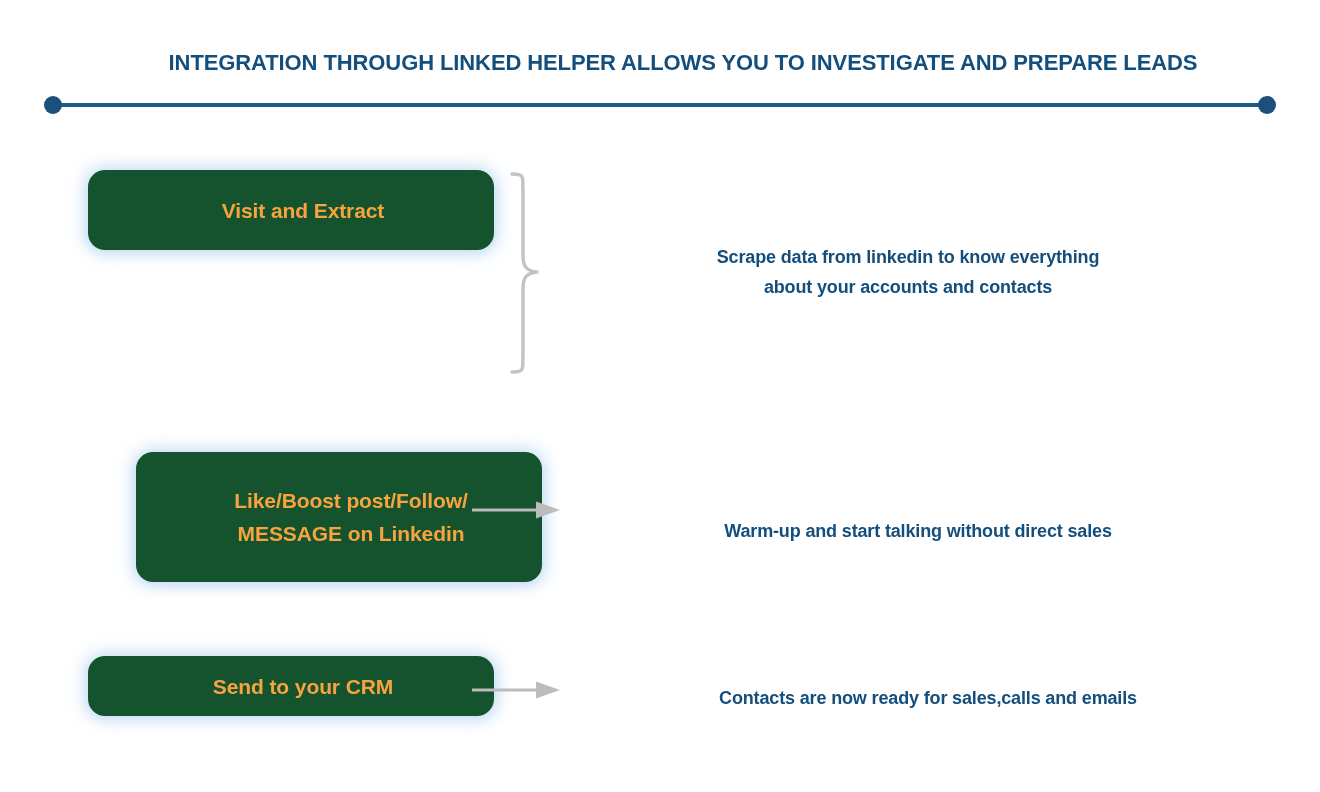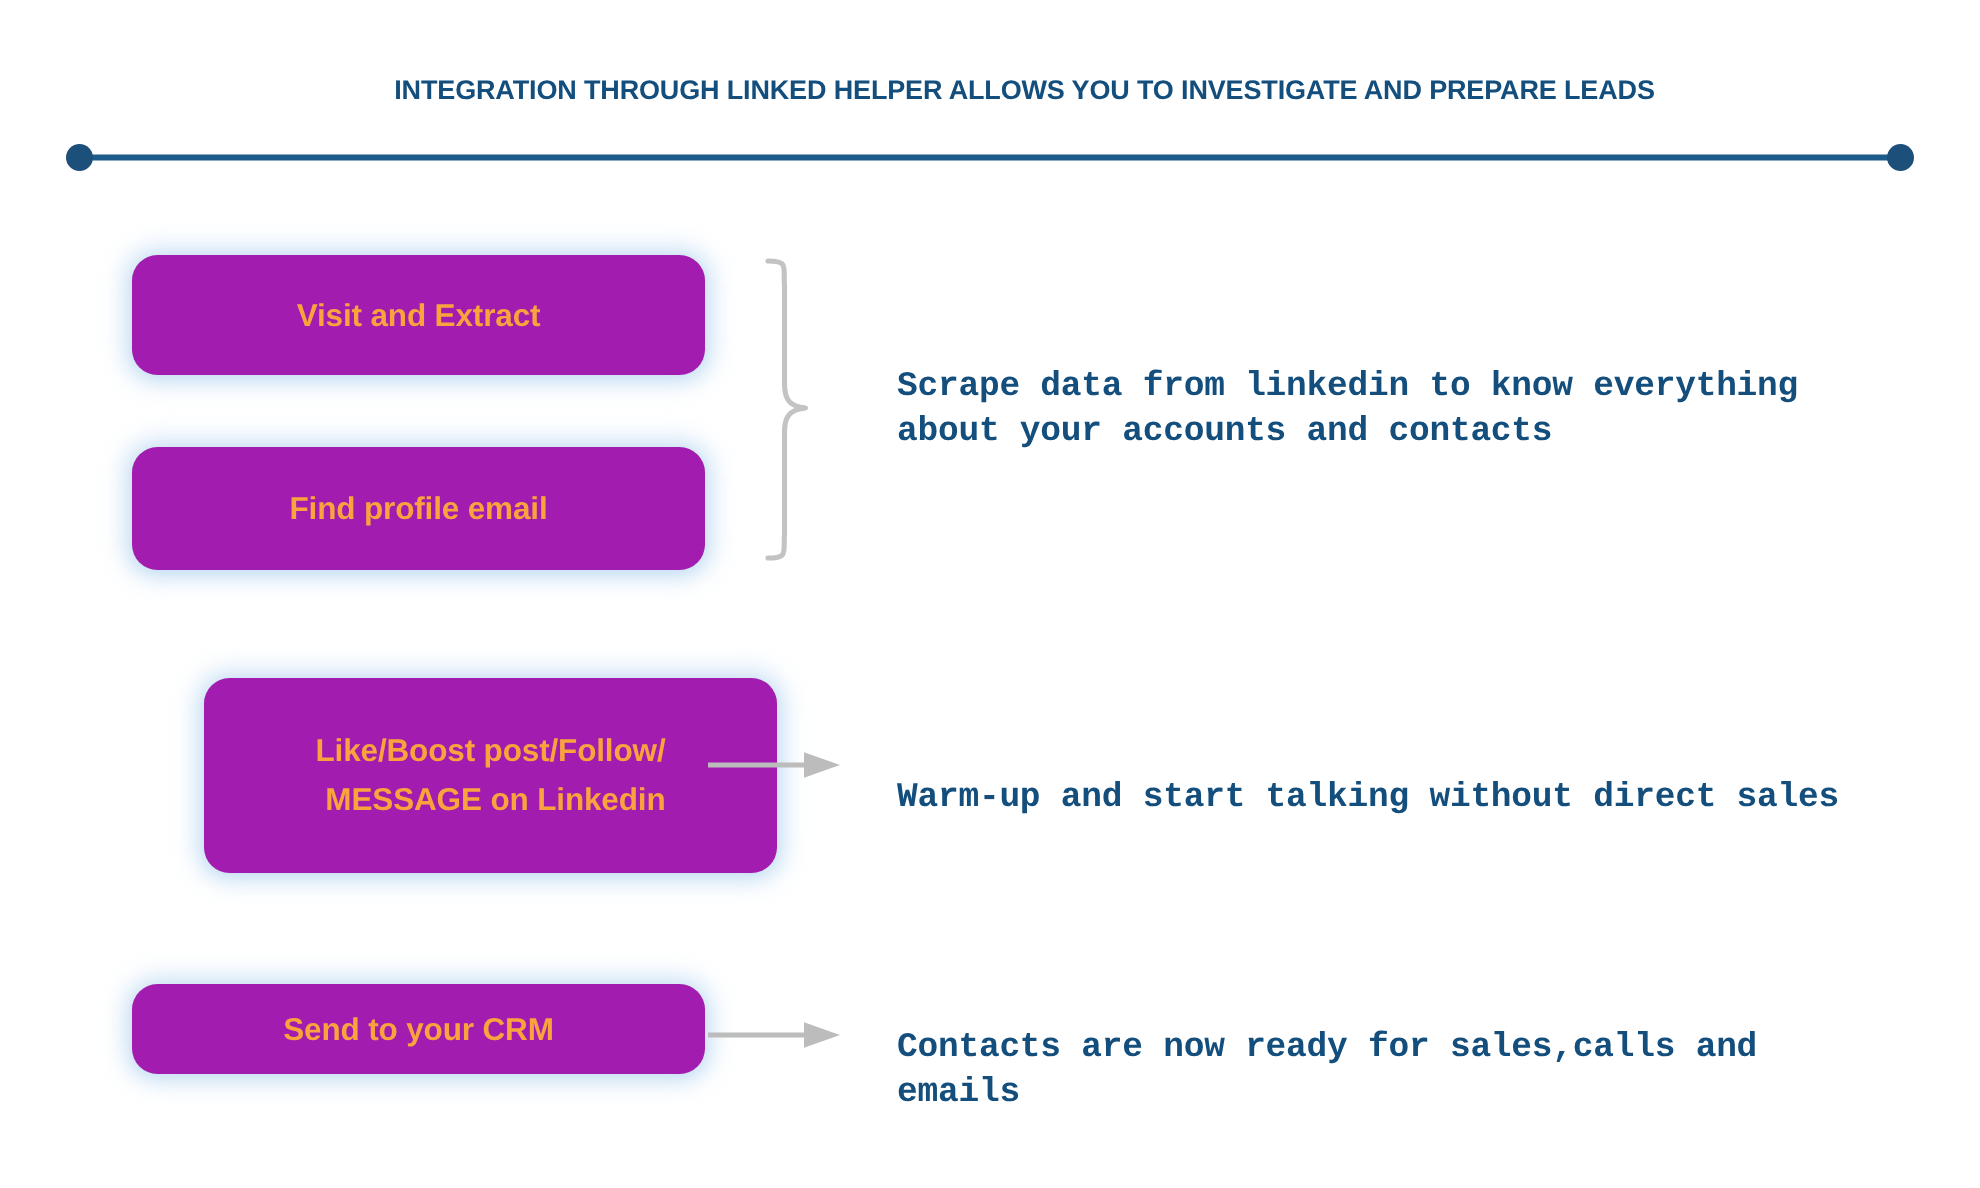--- a/index.html
+++ b/index.html
@@ -34,21 +34,21 @@
     width: 1232px;
     height: 60px;
   }
   .header-title {
     position: absolute;
     left: 44px;
     top: 0px;
     width: 1190px;
     text-align: center;
     font-family: "Liberation Sans", sans-serif;
-    font-size: 18px;
+    font-size: 22px;
     font-weight: bold;
     letter-spacing: -0.1px;
     color: #134e7d;
     white-space: nowrap;
   }
   .header-rule {
     position: absolute;
     left: 0px;
     top: 46px;
     width: 1232px;
@@ -69,28 +69,29 @@
     height: 18px;
     border-radius: 50%;
     background: #1c4f79;
   }
   .rule-dot.left  { left: 0px; }
   .rule-dot.right { left: 1214px; }
 
   
   .card {
     position: absolute;
-    background: #a21caf;
+    background: #14532d;
     border-radius: 17px;
     box-shadow: 0 0 16px 5px rgba(140, 190, 235, 0.38),
                 0 2px 10px rgba(150, 195, 235, 0.30);
     display: flex;
     align-items: center;
     justify-content: center;
-    text-align: right;
+    text-align: center;
+    padding-left: 24px;
   }
   .card-label {
     font-family: "Liberation Sans", sans-serif;
     font-weight: bold;
     font-size: 21px;
     line-height: 33px;
     color: #f9a33e;
     white-space: pre-line;
     letter-spacing: -0.1px;
   }
@@ -113,27 +114,28 @@
     height: 202px;
   }
 
   
   #arrow-1 { left: 470px; top: 498px; width: 96px; height: 24px; }
   #arrow-2 { left: 470px; top: 678px; width: 96px; height: 24px; }
 
   
   .desc {
     position: absolute;
-    font-family: Liberation Mono, monospace;
+    font-family: Liberation Sans, sans-serif;
     font-weight: bold;
-    font-size: 23px;
+    font-size: 18px;
     line-height: 30px;
     color: #134e7d;
     letter-spacing: -0.15px;
     white-space: pre-line;
+    text-align: center;
   }
   #desc-1 { left: 598px; top: 242px; width: 620px; }
   #desc-2 { left: 598px; top: 504px; width: 640px; margin-top: 12px; }
   #desc-3 { left: 598px; top: 683px; width: 660px; }
 </style>
 </head>
 <body>
 
 <div class="page-frame">
 
@@ -144,23 +146,20 @@
       <div class="rule-line"></div>
       <div class="rule-dot left"></div>
       <div class="rule-dot right"></div>
     </div>
   </div>
 
   <div class="card" id="card-1">
     <span class="card-label">Visit and Extract</span>
   </div>
 
-  <div class="card" id="card-2">
-    <span class="card-label">Find profile email</span>
-  </div>
 
   <div class="card" id="card-3">
     <span class="card-label">Like/Boost post/Follow/
 MESSAGE on Linkedin</span>
   </div>
 
   <div class="card" id="card-4">
     <span class="card-label">Send to your CRM</span>
   </div>
 

